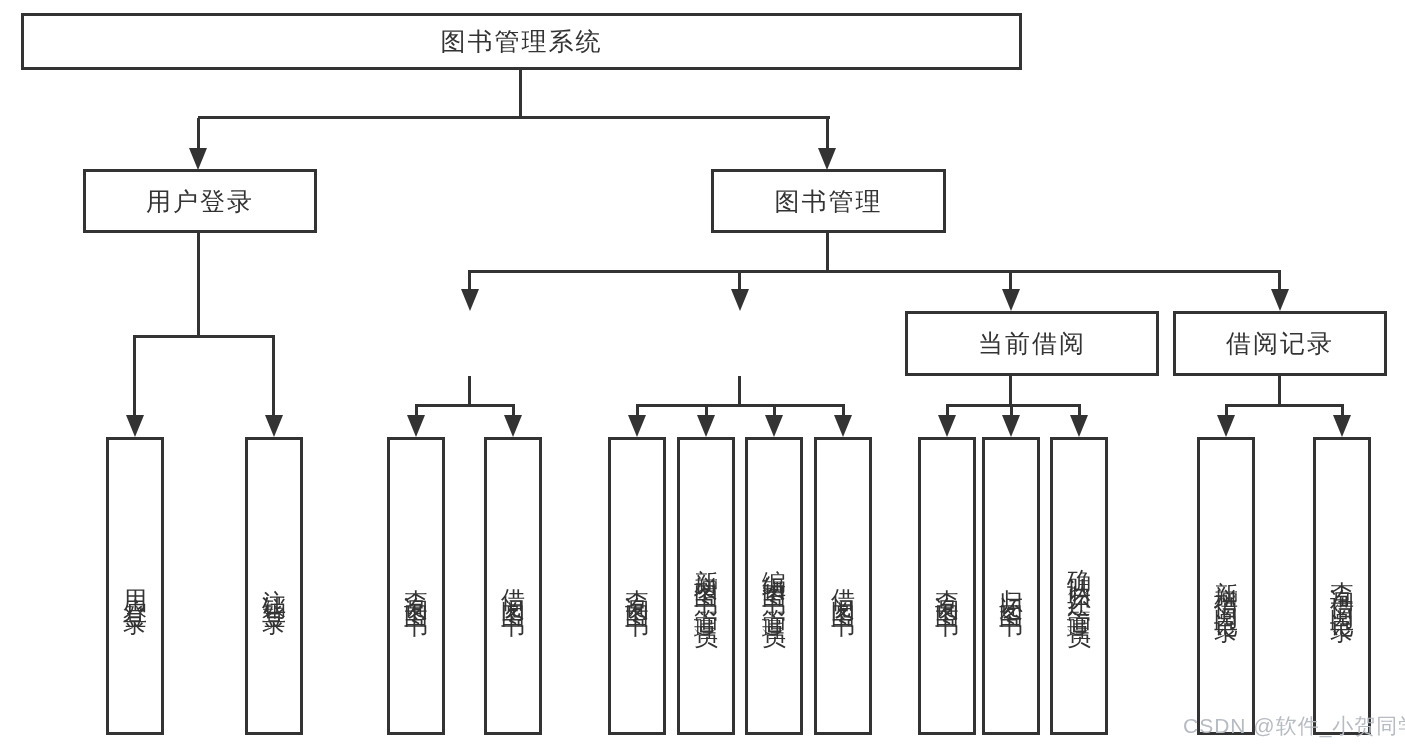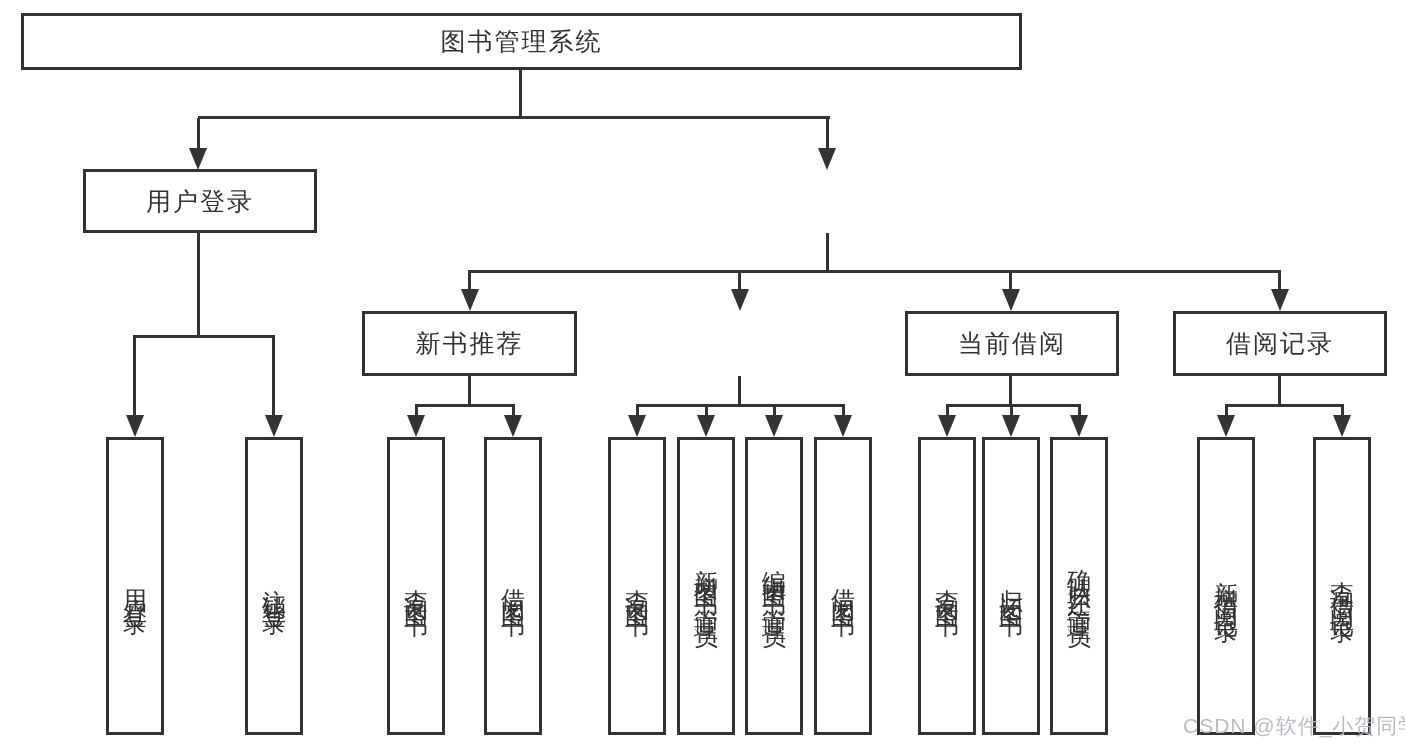--- a/index.html
+++ b/index.html
@@ -79,41 +79,41 @@
 
   <div class="vl" style="left:519px;top:69px;height:48px"></div>
   <div class="hl" style="left:198px;top:116px;width:632px"></div>
 
   <div class="vl" style="left:197px;top:118px;height:32px"></div>
   <div class="arr" style="left:189px;top:148px"></div>
   <div class="vl" style="left:826px;top:118px;height:32px"></div>
   <div class="arr" style="left:818px;top:148px"></div>
 
   <div class="box" style="left:83px;top:169px;width:234px;height:64px">用户登录</div>
+  <div class="box" style="left:711px;top:169px;width:235px;height:64px">图书管理</div>
 
   <div class="vl" style="left:197px;top:233px;height:103px"></div>
   <div class="hl" style="left:133px;top:335px;width:142px"></div>
   <div class="vl" style="left:133px;top:335px;height:82px"></div>
   <div class="arr" style="left:126px;top:415px"></div>
   <div class="vl" style="left:272px;top:335px;height:82px"></div>
   <div class="arr" style="left:265px;top:415px"></div>
 
   <div class="vl" style="left:826px;top:233px;height:39px"></div>
   <div class="hl" style="left:468px;top:270px;width:813px"></div>
   <div class="vl" style="left:468px;top:272px;height:20px"></div>
   <div class="arr" style="left:461px;top:289px"></div>
   <div class="vl" style="left:738px;top:272px;height:20px"></div>
   <div class="arr" style="left:731px;top:289px"></div>
   <div class="vl" style="left:1009px;top:272px;height:20px"></div>
   <div class="arr" style="left:1002px;top:289px"></div>
   <div class="vl" style="left:1278px;top:272px;height:20px"></div>
   <div class="arr" style="left:1271px;top:289px"></div>
 
-  <div class="box" style="left:362px;top:311px;width:215px;height:65px">新书推荐</div>
-  <div class="box" style="left:905px;top:311px;width:214px;height:65px">当前借阅</div>
+  <div class="box" style="left:905px;top:311px;width:254px;height:65px">当前借阅</div>
   <div class="box" style="left:1173px;top:311px;width:214px;height:65px">借阅记录</div>
 
   <div class="vl" style="left:468px;top:376px;height:29px"></div>
   <div class="vl" style="left:738px;top:376px;height:29px"></div>
   <div class="vl" style="left:1009px;top:376px;height:29px"></div>
   <div class="vl" style="left:1278px;top:376px;height:29px"></div>
 
   <div class="hl" style="left:415px;top:404px;width:100px"></div>
   <div class="hl" style="left:636px;top:404px;width:209px"></div>
   <div class="hl" style="left:946px;top:404px;width:135px"></div>

